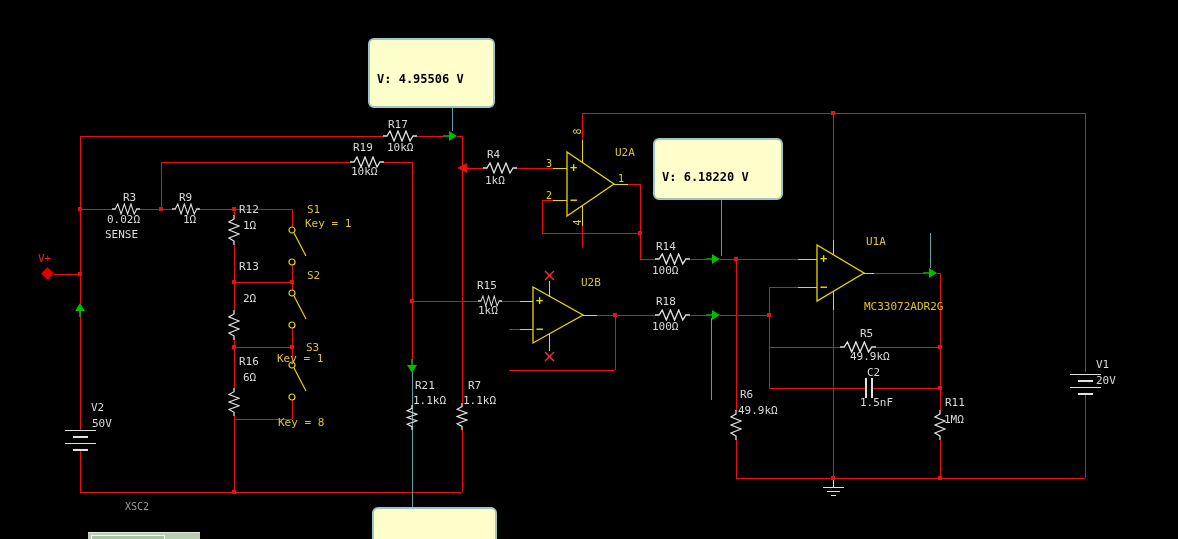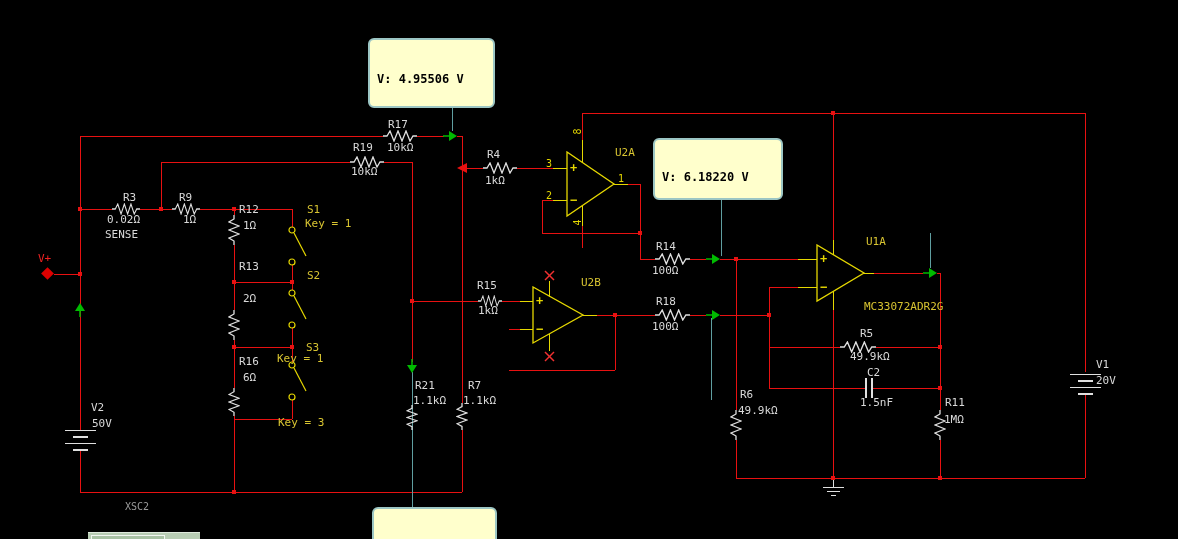--- a/index.html
+++ b/index.html
@@ -322,21 +322,21 @@
   <span class="t" style="left:91px;top:401px">V2</span>
   <span class="t" style="left:92px;top:417px">50V</span>
   <span class="t" style="left:1096px;top:358px">V1</span>
   <span class="t" style="left:1096px;top:374px">20V</span>
 
   <span class="t ty" style="left:307px;top:203px">S1</span>
   <span class="t ty" style="left:305px;top:217px">Key = 1</span>
   <span class="t ty" style="left:307px;top:269px">S2</span>
   <span class="t ty" style="left:277px;top:352px">Key = 1</span>
   <span class="t ty" style="left:306px;top:341px">S3</span>
-  <span class="t ty" style="left:278px;top:416px">Key = 3</span>
+  <span class="t ty" style="left:278px;top:416px">Key = 8</span>
 
   <span class="t" style="left:615px;top:146px;color:#d8c431">U2A</span>
   <span class="t" style="left:581px;top:276px;color:#d8c431">U2B</span>
   <span class="t" style="left:866px;top:235px;color:#d8c431">U1A</span>
   <span class="t" style="left:864px;top:300px;color:#d8c431">MC33072ADR2G</span>
 
   <span class="t gray" style="left:125px;top:501px">XSC2</span>
 
   <div class="mbox" style="left:368px;top:38px;width:127px;height:70px">
     <div>V: 4.95506 V</div>

